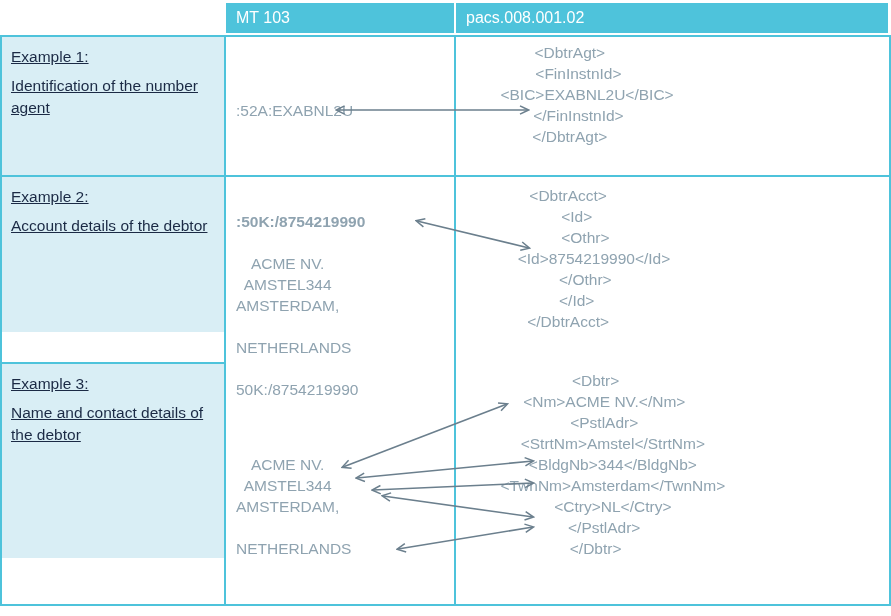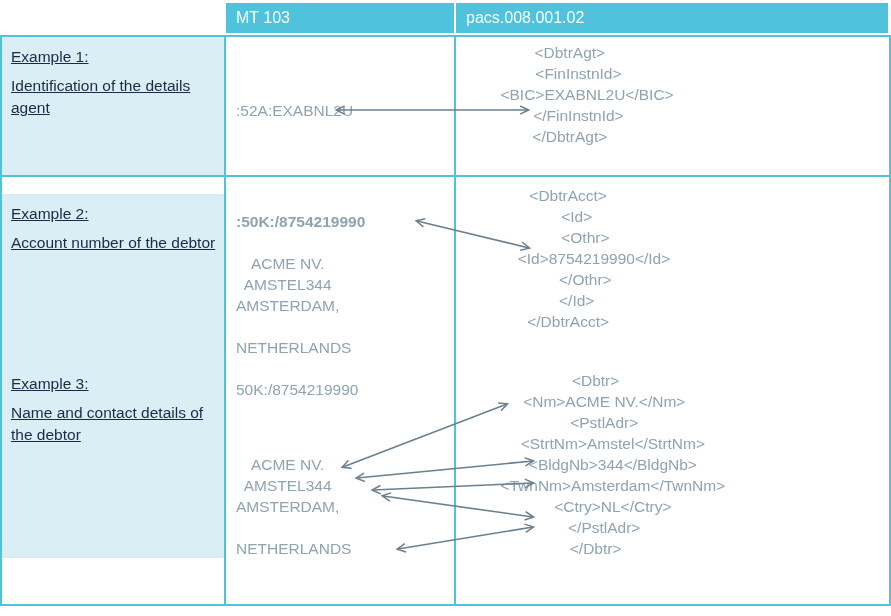--- a/index.html
+++ b/index.html
@@ -70,21 +70,21 @@
     width: 222px;
     background: #d9eef5;
     box-sizing: border-box;
     padding: 9px 8px 0 9px;
     color: #1b2a45;
     font-size: 15.5px;
     line-height: 22px;
     text-decoration: underline;
   }
   #desc-1 { top: 37px;  height: 138px; }
-  #desc-2 { top: 177px; height: 185px; margin-top: 17px; }
+  #desc-2 { top: 177px; height: 155px; }
   #desc-3 { top: 364px; height: 194px; }
   .desc-title { display: block; }
   .desc-body  { display: block; margin-top: 7px; }
 
   
   .mt-text, .xml-text {
     position: absolute;
     color: #8fa3b0;
     font-size: 15.5px;
     line-height: 21px;
@@ -133,25 +133,25 @@
   <div class="tbl-border" id="b-left"></div>
   <div class="tbl-border" id="b-right"></div>
   <div class="tbl-border" id="b-v1"></div>
   <div class="tbl-border" id="b-v2"></div>
   <div class="tbl-border" id="b-h1"></div>
   <div class="tbl-border" id="b-h2"></div>
 
   <div class="desc-cell" id="desc-1">
     <span class="desc-title">Example 1:</span>
     <span class="desc-body">Identification of the
-details agent</span>
+number agent</span>
   </div>
   <div class="desc-cell" id="desc-2">
     <span class="desc-title">Example 2:</span>
-    <span class="desc-body">Account number of
+    <span class="desc-body">Account details of
 the debtor</span>
   </div>
   <div class="desc-cell" id="desc-3">
     <span class="desc-title">Example 3:</span>
     <span class="desc-body">Name and contact
 details of the debtor</span>
   </div>
 
   <div class="mt-text" id="mt-ex1">:52A:EXABNL2U</div>
   <div class="xml-text" id="xml-ex1">&lt;DbtrAgt&gt;

